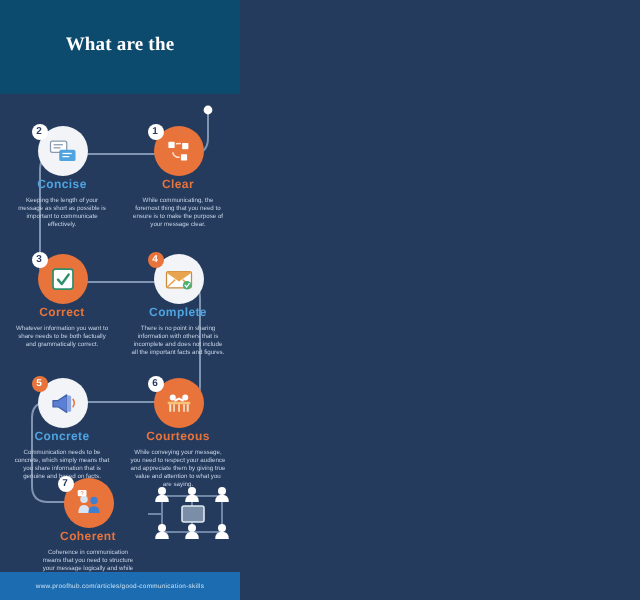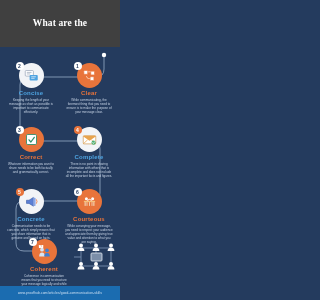--- a/index.html
+++ b/index.html
@@ -6,21 +6,21 @@
   body{
     width:120px;height:300px;overflow:hidden;
     background:#243b5e;
     font-family:"Liberation Sans",sans-serif;
   }
   .poster{position:relative;width:120px;height:300px;overflow:hidden;}
 
   
   .header{
     position:absolute;left:0;top:0;width:120px;height:47px;
-    background:#404040;
+    background:#0c4a6e;
     display:flex;align-items:center;justify-content:center;
   }
   .title{
     font-family:"Liberation Serif",serif;
     color:#ffffff;text-align:center;
     font-size:9.5px;line-height:11px;font-weight:700;
     letter-spacing:.1px;padding:0 4px;
   }
   .title .l2{display:block;}
 

